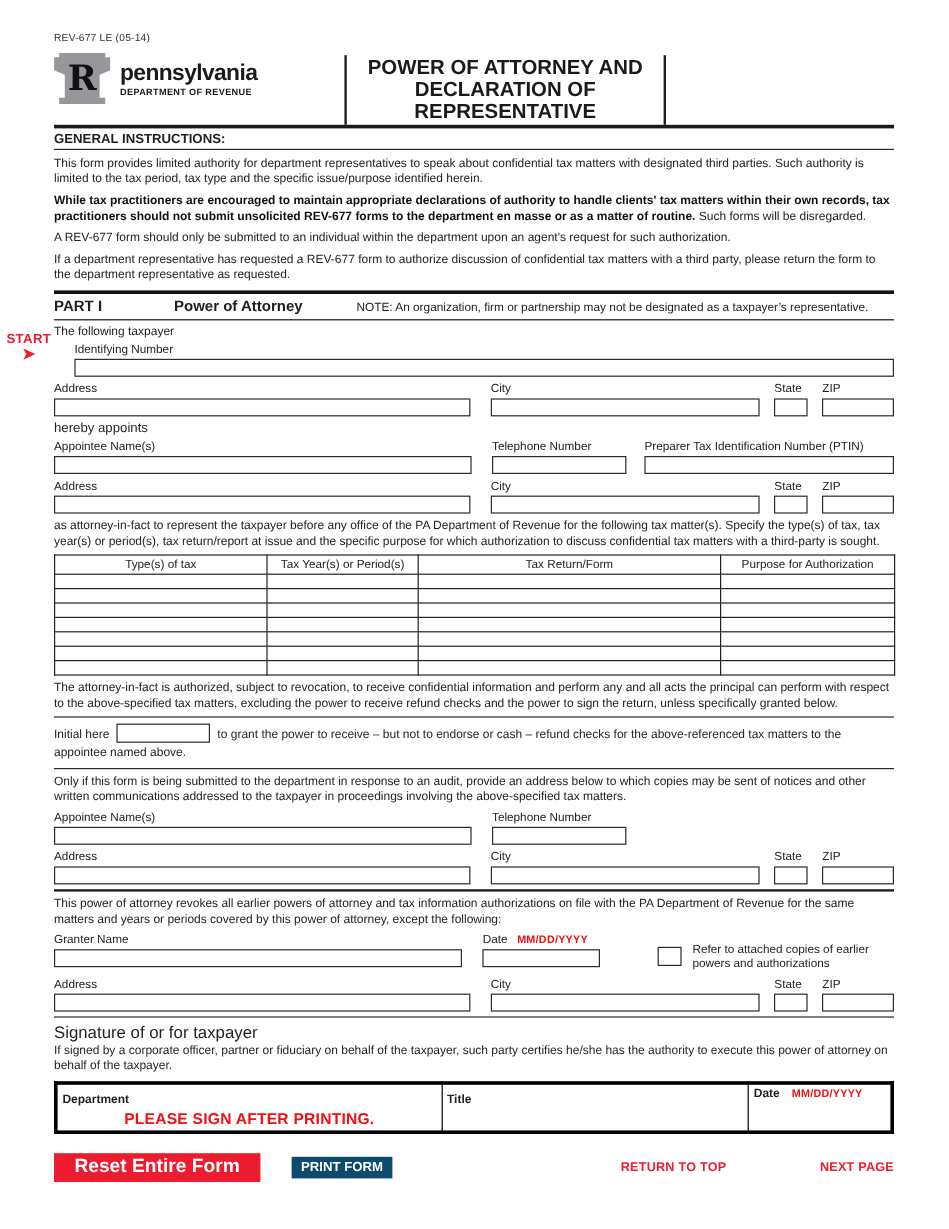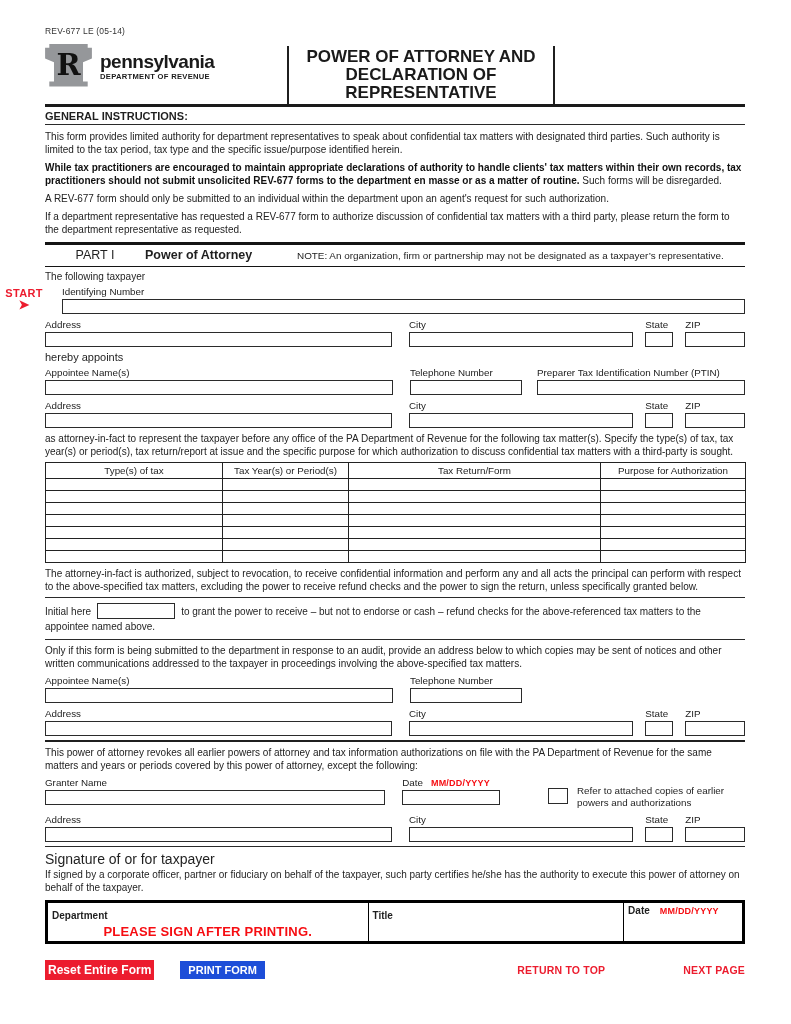--- a/index.html
+++ b/index.html
@@ -22,42 +22,42 @@
   .rule-thick { border-top:3px solid #1a1a1a; }
   .rule { border-top:1.5px solid #2a2a2a; }
   .rule-2 { border-top:2px solid #1f1f1f; }
 
   .gi-heading { font-size:11px; font-weight:bold; margin:3px 0 2px; }
   p.body { font-size:10px; line-height:13px; margin:5px 0; color:#222; }
   p.body b { color:#111; }
 
   .part-bar { margin-top:6px; border-top:3px solid #141414; border-bottom:1.5px solid #141414;
     padding:3px 0 4px; display:flex; align-items:baseline; }
-  .part-label { font-size:12.5px; font-weight:normal; width:100px;text-align:center; }
+  .part-label { font-size:12.5px; font-weight:bold; width:100px; }
   .part-heading { font-size:12.5px; font-weight:bold; width:152px; }
   .part-note { font-size:9.9px; color:#222; }
 
   .intro-line { font-size:10px; margin:4px 0 3px; }
   .hereby-line { font-size:11px; margin:3px 0; }
 
   .frow { display:flex; margin-bottom:4px; width:700px; }
   .fcol { display:flex; flex-direction:column; }
   .fcol label { font-size:9.8px; color:#222; margin:1px 0 2px; white-space:nowrap; }
   .input { height:15px; border:1.5px solid #2b2b2b; background:#fff; }
   .w-left { width:348px; }
   .gap { width:17px; flex:0 0 auto; }
   .w-city { width:225px; } .sgap { width:12px; flex:0 0 auto; }
   .w-state { width:28px; } .w-zip { width:60px; }
   .w-phone { width:112px; } .pgap { width:15px; flex:0 0 auto; }
   .w-ptin { flex:1; }
   .w-date { width:100px; }
   .date-label-row { display:flex; gap:8px; align-items:baseline; }
   .red-small { color:#f60d12; font-weight:bold; font-size:9px; letter-spacing:.2px; }
 
-  .start-flag { position:absolute; left:5px; top:287px; width:38px; text-align:center; }
+  .start-flag { position:absolute; left:5px; top:277px; width:38px; text-align:center; }
   .start-flag .start-word { color:#ec1c2e; font-weight:bold; font-size:11px; letter-spacing:.3px; }
   .start-flag .start-arrow { color:#ec1c2e; font-size:13px; font-weight:bold; line-height:12px; }
 
   table.tax { border-collapse:collapse; width:700px; margin:4px 0 3px; table-layout:fixed; border:1.5px solid #222; }
   table.tax th { border:1px solid #222; font-weight:normal; font-size:9.8px; height:16px; padding:1px 2px; }
   table.tax td { border:1px solid #222; height:12px; padding:0; }
   .col1{width:177px;} .col2{width:126px;} .col3{width:252px;} .col4{width:145px;}
 
   .initial-line { font-size:10px; line-height:15px; margin:5px 0; }
   .initial-box { display:inline-block; width:78px; height:16px; border:1.5px solid #2b2b2b; vertical-align:-4px; margin:0 6px; }
@@ -71,22 +71,22 @@
 
   table.sig { border-collapse:collapse; width:700px; border:3px solid #000; }
   table.sig td { border:1.5px solid #000; vertical-align:top; padding:2px 4px; height:34px; }
   .sig-c1{width:323px;} .sig-c2{width:257px;} .sig-c3{width:120px;}
   .cell-label { font-size:10px; font-weight:bold; }
   .sign-notice { color:#f60d12; font-weight:bold; font-size:13px; text-align:center; margin-top:1px; letter-spacing:.2px; }
   .sig-date-row { display:flex; gap:10px; align-items:baseline; }
 
   .footer { display:flex; align-items:center; margin-top:16px; width:700px; }
   .btn { border:none; color:#fff; font-weight:bold; font-family:"Liberation Sans",sans-serif; cursor:pointer; }
-  .btn-reset { background:#ec1c2e; font-size:12px; padding:3px 3px; }
-  .btn-print { background:#1d4ed8; font-size:11px; padding:3px 8px; margin-left:26px; }
+  .btn-reset { background:#ec1c2e; font-size:16px; padding:3px 17px; }
+  .btn-print { background:#0c4a6e; font-size:11px; padding:3px 8px; margin-left:26px; }
   .footer-links { margin-left:auto; display:flex; gap:78px; }
   .red-link { color:#ec1c2e; font-weight:bold; font-size:10.5px; text-decoration:none; letter-spacing:.2px; }
 </style>
 </head>
 <body>
 
 <div class="page">
 
   <div class="form-code">REV-677 LE (05-14)</div>
 

